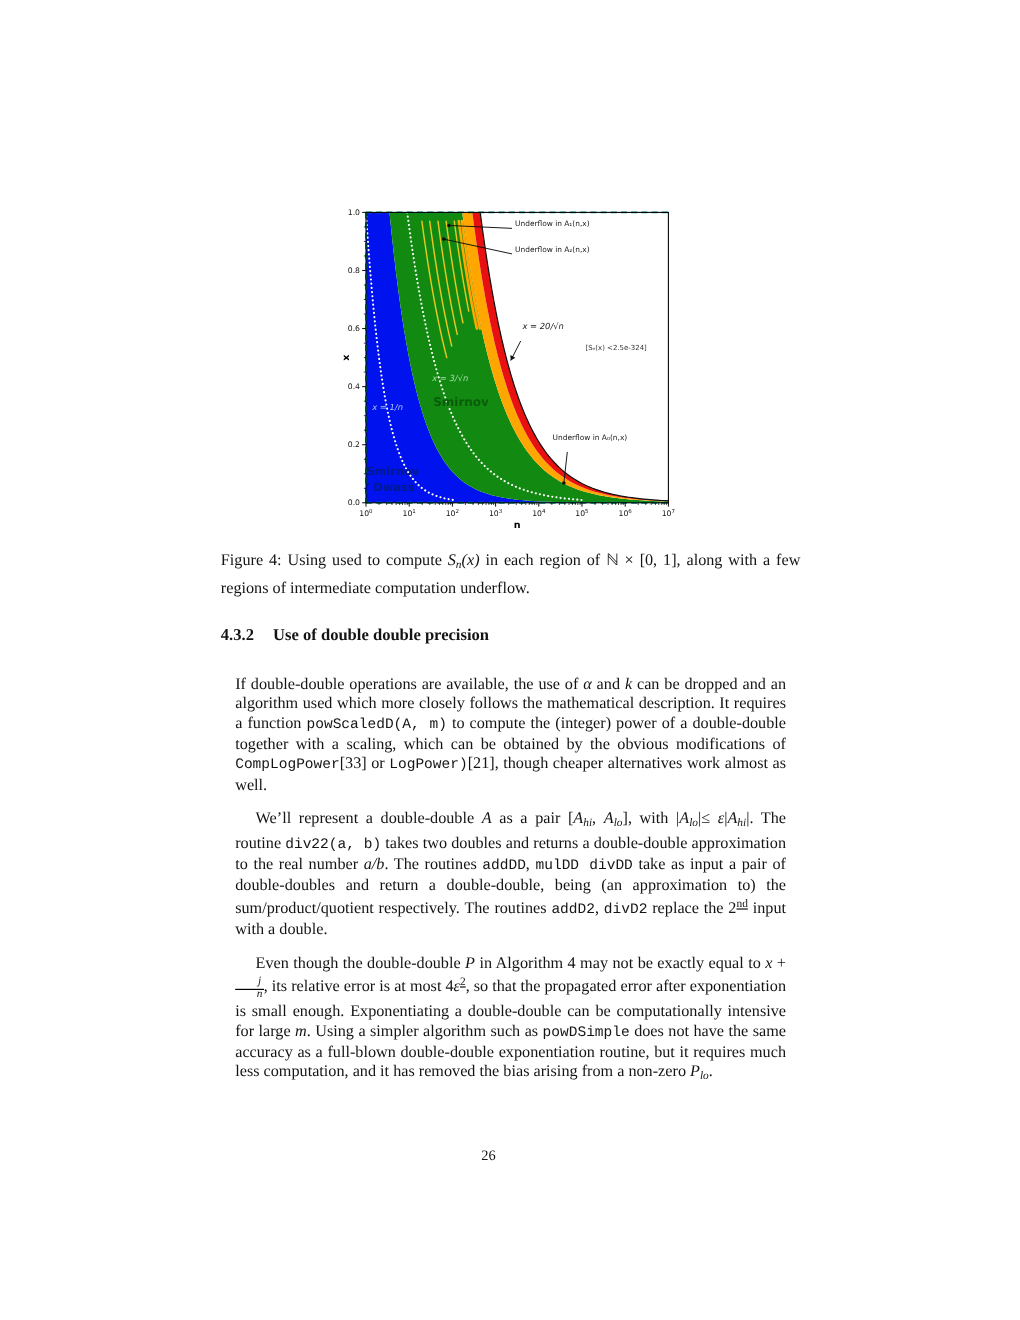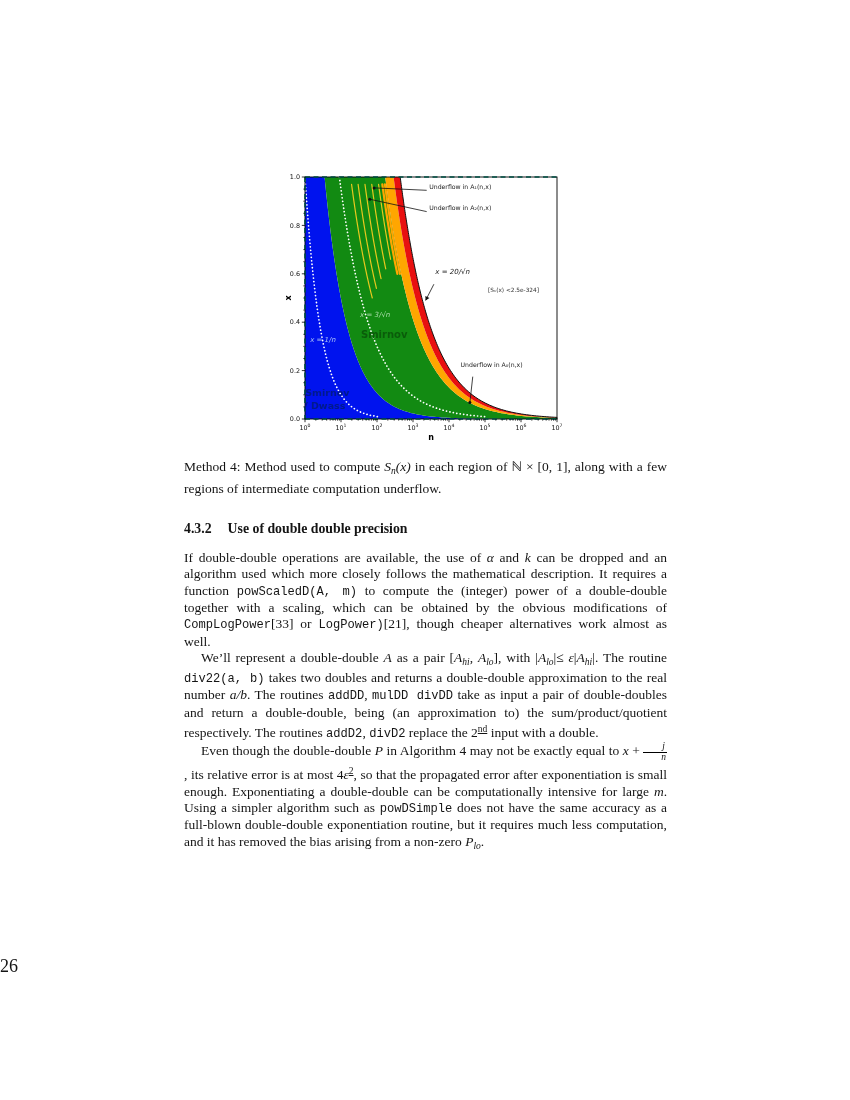--- a/index.html
+++ b/index.html
@@ -5,31 +5,31 @@
   html,body{margin:0;padding:0;background:#fff;}
   .page{position:relative;width:850px;height:1100px;background:#ffffff;overflow:hidden;
         font-family:"Liberation Serif",serif;color:#141414;}
   .figwrap{position:absolute;left:285px;top:166px;width:290px;height:285px;}
   .caption{position:absolute;left:184px;top:458px;width:483px;
            font-size:13.5px;line-height:17.5px;text-align:justify;}
   .heading{position:absolute;left:184px;top:521px;font-size:13.8px;font-weight:bold;}
   .heading .num{margin-right:16px;}
   .bodytext{position:absolute;left:184px;top:550px;width:483px;
             font-size:13.5px;line-height:16.35px;text-align:justify;}
-  .bodytext p{margin:0;padding:0;}
+  .bodytext p{margin:12px;padding:0;}
   .bodytext p.indent{text-indent:17px;}
   .code{font-family:"Liberation Mono","DejaVu Sans Mono",monospace;font-size:12.1px;}
   .i{font-style:italic;}
   .sub{font-style:italic;font-size:9.5px;vertical-align:-2.5px;}
   .sup{font-size:9.5px;vertical-align:5px;text-decoration:underline;}
   .frac{display:inline-block;text-align:center;font-style:italic;font-size:9.5px;
         line-height:1.05;vertical-align:-5px;}
   .frac .fnum{display:block;padding:0 1px;}
   .frac .fden{display:block;border-top:0.8px solid #000;padding:0 1px;}
-  .pagenum{position:absolute;top:956px;left:0;width:814px;text-align:left;font-size:18px;}
+  .pagenum{position:absolute;top:956px;left:0;width:814px;text-align:center;font-size:12px;}
 </style>
 </head>
 <body>
 
 <div class="page">
 
   <div class="figwrap">
     <svg id="figsvg" width="290" height="285" viewBox="0 0 290 285">
         <polygon points="39.586449596609924,11 39.77284929717314,12.915833333333337 39.96074241205187,14.831666666666674 40.15015306480066,16.747500000000013 40.341105968248826,18.663333333333323 40.533626443850636,20.57916666666666 40.72774044183645,22.494999999999997 40.92347456220471,24.410833333333336 41.120856076597384,26.32666666666667 41.31991295110382,28.242500000000007 41.52067387004067,30.158333333333317 41.72316826075856,32.074166666666656 41.92742631952895,33.989999999999995 42.13347903856834,35.905833333333334 42.34135823426029,37.82166666666667 42.551096576639345,39.737500000000004 42.76272762020544,41.65333333333334 42.976285836141294,43.56916666666665 43.191806646010285,45.48499999999999 43.40932645701709,47.400833333333324 43.62888269891897,49.31666666666666 43.85051386268123,51.2325 44.0742595409768,53.14833333333331 44.300160470636314,55.06416666666668 44.52825857716283,56.97999999999999 44.75859702143259,58.89583333333332 44.99122024871204,60.81166666666666 45.22617404013036,62.7275 45.46350556675662,64.64333333333335 45.7032634464413,66.55916666666664 45.945497803593454,68.475 46.1902603320775,70.39083333333332 46.4376043614269,72.30666666666666 46.687584926587085,74.2225 46.94025884141547,76.1383333333333 47.19568477618445,78.05416666666667 47.45392333935157,79.96999999999998 47.71503716388216,81.88583333333332 47.97909099843184,83.80166666666665 48.246151803721176,85.71749999999999 48.51628885446096,87.63333333333333 48.78957384721684,89.54916666666664 49.06608101463283,91.465 49.34588724646943,93.38083333333331 49.62907221794987,95.29666666666665 49.91571852595056,97.21249999999999 50.20591183361812,99.12833333333333 50.49974102404653,101.04416666666667 50.797298363704215,102.95999999999998 51.0986796763628,104.87583333333333 51.403984528348005,106.79166666666664 51.713316426008724,108.70749999999998 52.02678302638426,110.62333333333332 52.344496362142614,112.53916666666663 52.66657308196594,114.455 52.99313470767372,116.37083333333331 53.324307909502195,118.28666666666665 53.66022480110032,120.20249999999999 54.00102325596172,122.11833333333333 54.34684724718934,124.03416666666666 54.697847212688245,125.94999999999997 55.05418044810524,127.86583333333333 55.41601153008373,129.78166666666664 55.78351277268503,131.6975 56.15686472014399,133.61333333333332 56.536256679486605,135.52916666666664 56.9218872969426,137.445 57.313965182546895,139.36083333333332 57.71270958784646,141.27666666666664 58.1183511422248,143.19249999999997 58.531132654035325,145.10833333333332 58.95130998351157,147.02416666666664 59.37915299531225,148.94 59.8149465995815,150.85583333333332 60.25899189158172,152.77166666666665 60.711607401315646,154.68749999999997 61.17313046612724,156.6033333333333 61.64391874109661,158.51916666666665 62.124351864169554,160.43499999999997 62.61483329544229,162.35083333333333 63.11579235292754,164.26666666666665 63.62768647053928,166.18249999999998 64.15100370805557,168.0983333333333 64.68626554757407,170.01416666666665 65.23403001662028,171.92999999999998 65.794895184793,173.84583333333333 66.36950308887603,175.76166666666666 66.95854415100511,177.67749999999998 67.56276216613264,179.5933333333333 68.18295994915104,181.50916666666663 68.82000574922486,183.42499999999998 69.47484055991107,185.3408333333333 70.14848647951295,187.25666666666666 70.84205630809947,189.17249999999996 71.55676460741358,191.0883333333333 72.29394049969497,193.00416666666663 73.05504254418318,194.92 73.84167610965528,196.8358333333333 74.65561376305163,198.75166666666664 75.49881932521993,200.6675 76.37347641489163,202.5833333333333 77.28202252484971,204.49916666666664 78.22718996900585,206.41499999999996 79.21205543299088,208.33083333333332 80.24010039302908,210.24666666666664 81.31528539544453,212.1625 82.44214219676186,214.0783333333333 83.62588917942381,215.99416666666664 84.87257747592126,217.90999999999997 86.18927815973801,219.8258333333333 87.5843251819859,221.74166666666665 89.06763524379764,223.65749999999997 90.65113583118988,225.5733333333333 92.34934850554244,227.48916666666662 94.18020034888889,229.40499999999997 96.16617981359391,231.3208333333333 98.33602879578692,233.23666666666665 100.72730026549905,235.15249999999997 103.3903739534978,237.06833333333333 106.39505743531545,238.98416666666662 109.84206936246484,240.89999999999995 111.72928837417214,241.8355619014539 113.61650738587943,242.6987869374985 115.50372639758666,243.49526813419564 117.39094540929393,244.2301660694999 119.27816442100116,244.9082423097853 121.1653834327084,245.5338902610879 123.05260244441567,246.11116363495563 124.93982145612291,246.6438027133429 126.82704046783019,247.1352585827248 128.71425947953742,247.5887154944505 130.60147849124465,248.00711149621247 132.4886975029519,248.39315746830758 134.37591651465917,248.74935468803062 136.26313552636645,249.07801103600352 138.15035453807366,249.38125594944466 140.03757354978092,249.66105421926386 141.92479256148818,249.91921872037764 143.8120115731954,250.15742215772698 145.6992305849027,250.37720790410282 147.58644959660992,250.57999999999998 149.47366860831715,250.7671123802908 151.3608876200244,250.9397573874997 153.24810663173167,251.09905362683912 155.13532564343893,251.24603321389998 157.0225446551462,251.38164846195707 158.90976366685342,251.50677805221758 160.79698267856068,251.62223272699114 162.68420169026794,251.7287605426686 164.5714207019752,251.82705171654496 166.45863971368243,251.9177430988901 168.3458587253897,252.0014222992425 170.2330777370969,252.0786314936615 172.12029674880418,252.14987093760612 174.00751576051147,252.2156022072007 175.8947347722187,252.27625118988894 177.78195378392593,252.33221084385278 179.66917279563316,252.38384374407553 181.55639180734047,252.4314844315454 183.4436108190477,252.47544158082056 185.33082983075494,252.516 187.21804884246217,252.55342247605816 189.1052678541694,252.58795147749993 190.9924868658767,252.6198107253678 192.87970587758394,252.64920664278 194.7669248892912,252.67632969239142 196.65414390099846,252.70135561044353 198.54136291270567,252.72444654539822 200.42858192441298,252.7457521085337 202.3158009361202,252.765410343309 204.20301994782744,252.783548619778 206.09023895953467,252.8002844598485 207.97745797124193,252.8157262987323 209.86467698294922,252.82997418752123 211.75189599465645,252.84312044144013 213.63911500636368,252.8552502379778 215.52633401807094,252.86644216877056 217.41355302977817,252.8767687488151 219.3007720414855,252.88629688630908 221.18799105319272,252.89508831616413 223.07521006489995,252.9032 272,253 20,253 20,11" fill="#0013ee"></polygon>
         <polygon points="100.20392136609225,11 100.45245430017653,12.915833333333337 100.70297845334817,14.831666666666674 100.95552599034657,16.747500000000013 101.21012986161078,18.663333333333323 101.46682382907986,20.57916666666666 101.72564249306095,22.494999999999997 101.98662132021862,24.410833333333336 102.24979667274218,26.32666666666667 102.51520583875076,28.242500000000007 102.7828870639999,30.158333333333317 103.05287958495708,32.074166666666656 103.3252236633176,33.989999999999995 103.59996062203679,35.905833333333334 103.8771328829594,37.82166666666667 104.15678400613147,39.737500000000004 104.43895873088626,41.65333333333334 104.72370301880073,43.56916666666665 105.01106409862606,45.48499999999999 105.3010905133018,47.400833333333324 105.59383216917097,49.31666666666666 105.88934038752065,51.2325 106.1876679585814,53.14833333333331 106.48886919812743,55.06416666666668 106.79300000682947,56.97999999999999 107.10011793252248,58.89583333333332 107.41028223556172,60.81166666666666 107.72355395745282,62.7275 108.0399959929545,64.64333333333335 108.3596731658674,66.55916666666664 108.68265230873696,68.475 109.00900234671566,70.39083333333332 109.33879438584822,72.30666666666666 109.6721018060618,74.2225 110.00900035916631,76.1383333333333 110.3495682721916,78.05416666666667 110.69388635641444,79.96999999999998 111.04203812245522,81.88583333333332 111.3941099018548,83.80166666666665 111.7501909755739,85.71749999999999 112.11037370989364,87.63333333333333 112.4747537002348,89.54916666666664 112.84342992345611,91.465 113.21650489923825,93.38083333333331 113.59408486121217,95.29666666666665 113.97627993854643,97.21249999999999 114.36320434876984,99.12833333333333 114.75497660267438,101.04416666666667 115.15171972221796,102.95999999999998 115.5535614724294,104.87583333333333 115.96063460840968,106.79166666666664 116.37307713862398,108.70749999999998 116.79103260579136,110.62333333333332 117.2146503868025,112.53916666666663 117.6440860132336,114.455 118.0795015141773,116.37083333333331 118.52106578328194,118.28666666666665 118.96895497207944,120.20249999999999 119.42335291189464,122.11833333333333 119.8844515668648,124.03416666666666 120.35245152086334,125.94999999999997 120.82756250141934,127.86583333333333 121.3100039440573,129.78166666666664 121.80000560085905,131.6975 122.297808197471,133.61333333333332 122.80366414326114,135.52916666666664 123.31783829986917,137.445 123.8406088140082,139.36083333333332 124.37226802107429,141.27666666666664 124.91312342691208,143.19249999999997 125.46349877599279,145.10833333333332 126.02373521529444,147.02416666666664 126.59419256436202,148.94 127.17525070338768,150.85583333333332 127.76731109272131,152.77166666666665 128.37079843903322,154.68749999999997 128.98616252544866,156.6033333333333 129.61388022540783,158.51916666666665 130.25445772283842,160.43499999999997 130.9084329645354,162.35083333333333 131.57637837451574,164.26666666666665 132.25890386466472,166.18249999999998 132.9566601813531,168.0983333333333 133.67034263404446,170.01416666666665 134.40069525943937,171.92999999999998 135.14851548366968,173.84583333333333 135.91465935578037,175.76166666666666 136.70004743861915,177.67749999999998 137.5056714587892,179.5933333333333 138.3326018361471,181.50916666666663 139.18199623624548,183.42499999999998 140.05510931716043,185.3408333333333 140.9533038766296,187.25666666666666 141.8780636480783,189.17249999999996 142.83100804716378,191.0883333333333 143.8139092368723,193.00416666666663 144.8287119628566,194.92 145.87755671681938,196.8358333333333 146.96280692134786,198.75166666666664 148.0870810042389,200.6675 149.2532904571345,202.5833333333333 150.46468527041196,204.49916666666664 151.7249085292868,206.41499999999996 153.03806248126685,208.33083333333332 154.40878909465113,210.24666666666664 155.84236909787174,212.1625 157.34484483296148,214.0783333333333 158.92317414317742,215.99416666666664 160.585425205174,217.90999999999997 162.3410261169297,219.8258333333333 164.2010888132602,221.74166666666665 166.17883556234253,223.65749999999997 168.29016967886554,225.5733333333333 170.5544532446689,227.48916666666662 172.99558903579754,229.40499999999997 175.64356165540423,231.3208333333333 178.53669363166156,233.23666666666665 181.72505559127777,235.15249999999997 185.27582050860937,237.06833333333333 189.28206515103298,238.98416666666662 193.87808105389877,240.89999999999995 196.39437306950853,241.8355619014539 198.9106650851182,242.6987869374985 201.4269571007279,243.49526813419564 203.94324911633754,244.2301660694999 206.45954113194725,244.9082423097853 208.97583314755687,245.5338902610879 211.49212516316658,246.11116363495563 214.00841717877623,246.6438027133429 216.52470919438588,247.1352585827248 219.04100120999556,247.5887154944505 221.5572932256052,248.00711149621247 224.07358524121491,248.39315746830758 226.58987725682456,248.74935468803062 229.10616927243424,249.07801103600352 231.62246128804392,249.38125594944466 234.13875330365357,249.66105421926386 236.65504531926325,249.91921872037764 239.1713373348729,250.15742215772698 241.68762935048258,250.37720790410282 244.20392136609226,250.57999999999998 246.72021338170188,250.7671123802908 249.23650539731156,250.9397573874997 251.7527974129213,251.09905362683912 254.2690894285309,251.24603321389998 256.7853814441406,251.38164846195707 259.3016734597502,251.50677805221758 261.8179654753599,251.62223272699114 264.3342574909696,251.7287605426686 266.8505495065792,251.82705171654496 269.3668415221889,251.9177430988901 271.8831335377986,252.0014222992425 272,252.0786314936615 272,252.14987093760612 272,252.2156022072007 272,252.27625118988894 272,252.33221084385278 272,252.38384374407553 272,252.4314844315454 272,252.47544158082056 272,252.516 272,252.55342247605816 272,252.58795147749993 272,252.6198107253678 272,252.64920664278 272,252.67632969239142 272,252.70135561044353 272,252.72444654539822 272,252.7457521085337 272,252.765410343309 272,252.783548619778 272,252.8002844598485 272,252.8157262987323 272,252.82997418752123 272,252.84312044144013 272,252.8552502379778 272,252.86644216877056 272,252.8767687488151 272,252.88629688630908 272,252.89508831616413 272,252.9032 272,253 223.07521006489995,253 223.07521006489995,252.9032 221.18799105319272,252.89508831616413 219.3007720414855,252.88629688630908 217.41355302977817,252.8767687488151 215.52633401807094,252.86644216877056 213.63911500636368,252.8552502379778 211.75189599465645,252.84312044144013 209.86467698294922,252.82997418752123 207.97745797124193,252.8157262987323 206.09023895953467,252.8002844598485 204.20301994782744,252.783548619778 202.3158009361202,252.765410343309 200.42858192441298,252.7457521085337 198.54136291270567,252.72444654539822 196.65414390099846,252.70135561044353 194.7669248892912,252.67632969239142 192.87970587758394,252.64920664278 190.9924868658767,252.6198107253678 189.1052678541694,252.58795147749993 187.21804884246217,252.55342247605816 185.33082983075494,252.516 183.4436108190477,252.47544158082056 181.55639180734047,252.4314844315454 179.66917279563316,252.38384374407553 177.78195378392593,252.33221084385278 175.8947347722187,252.27625118988894 174.00751576051147,252.2156022072007 172.12029674880418,252.14987093760612 170.2330777370969,252.0786314936615 168.3458587253897,252.0014222992425 166.45863971368243,251.9177430988901 164.5714207019752,251.82705171654496 162.68420169026794,251.7287605426686 160.79698267856068,251.62223272699114 158.90976366685342,251.50677805221758 157.0225446551462,251.38164846195707 155.13532564343893,251.24603321389998 153.24810663173167,251.09905362683912 151.3608876200244,250.9397573874997 149.47366860831715,250.7671123802908 147.58644959660992,250.57999999999998 145.6992305849027,250.37720790410282 143.8120115731954,250.15742215772698 141.92479256148818,249.91921872037764 140.03757354978092,249.66105421926386 138.15035453807366,249.38125594944466 136.26313552636645,249.07801103600352 134.37591651465917,248.74935468803062 132.4886975029519,248.39315746830758 130.60147849124465,248.00711149621247 128.71425947953742,247.5887154944505 126.82704046783019,247.1352585827248 124.93982145612291,246.6438027133429 123.05260244441567,246.11116363495563 121.1653834327084,245.5338902610879 119.27816442100116,244.9082423097853 117.39094540929393,244.2301660694999 115.50372639758666,243.49526813419564 113.61650738587943,242.6987869374985 111.72928837417214,241.8355619014539 109.84206936246484,240.89999999999995 106.39505743531545,238.98416666666662 103.3903739534978,237.06833333333333 100.72730026549905,235.15249999999997 98.33602879578692,233.23666666666665 96.16617981359391,231.3208333333333 94.18020034888889,229.40499999999997 92.34934850554244,227.48916666666662 90.65113583118988,225.5733333333333 89.06763524379764,223.65749999999997 87.5843251819859,221.74166666666665 86.18927815973801,219.8258333333333 84.87257747592126,217.90999999999997 83.62588917942381,215.99416666666664 82.44214219676186,214.0783333333333 81.31528539544453,212.1625 80.24010039302908,210.24666666666664 79.21205543299088,208.33083333333332 78.22718996900585,206.41499999999996 77.28202252484971,204.49916666666664 76.37347641489163,202.5833333333333 75.49881932521993,200.6675 74.65561376305163,198.75166666666664 73.84167610965528,196.8358333333333 73.05504254418318,194.92 72.29394049969497,193.00416666666663 71.55676460741358,191.0883333333333 70.84205630809947,189.17249999999996 70.14848647951295,187.25666666666666 69.47484055991107,185.3408333333333 68.82000574922486,183.42499999999998 68.18295994915104,181.50916666666663 67.56276216613264,179.5933333333333 66.95854415100511,177.67749999999998 66.36950308887603,175.76166666666666 65.794895184793,173.84583333333333 65.23403001662028,171.92999999999998 64.68626554757407,170.01416666666665 64.15100370805557,168.0983333333333 63.62768647053928,166.18249999999998 63.11579235292754,164.26666666666665 62.61483329544229,162.35083333333333 62.124351864169554,160.43499999999997 61.64391874109661,158.51916666666665 61.17313046612724,156.6033333333333 60.711607401315646,154.68749999999997 60.25899189158172,152.77166666666665 59.8149465995815,150.85583333333332 59.37915299531225,148.94 58.95130998351157,147.02416666666664 58.531132654035325,145.10833333333332 58.1183511422248,143.19249999999997 57.71270958784646,141.27666666666664 57.313965182546895,139.36083333333332 56.9218872969426,137.445 56.536256679486605,135.52916666666664 56.15686472014399,133.61333333333332 55.78351277268503,131.6975 55.41601153008373,129.78166666666664 55.05418044810524,127.86583333333333 54.697847212688245,125.94999999999997 54.34684724718934,124.03416666666666 54.00102325596172,122.11833333333333 53.66022480110032,120.20249999999999 53.324307909502195,118.28666666666665 52.99313470767372,116.37083333333331 52.66657308196594,114.455 52.344496362142614,112.53916666666663 52.02678302638426,110.62333333333332 51.713316426008724,108.70749999999998 51.403984528348005,106.79166666666664 51.0986796763628,104.87583333333333 50.797298363704215,102.95999999999998 50.49974102404653,101.04416666666667 50.20591183361812,99.12833333333333 49.91571852595056,97.21249999999999 49.62907221794987,95.29666666666665 49.34588724646943,93.38083333333331 49.06608101463283,91.465 48.78957384721684,89.54916666666664 48.51628885446096,87.63333333333333 48.246151803721176,85.71749999999999 47.97909099843184,83.80166666666665 47.71503716388216,81.88583333333332 47.45392333935157,79.96999999999998 47.19568477618445,78.05416666666667 46.94025884141547,76.1383333333333 46.687584926587085,74.2225 46.4376043614269,72.30666666666666 46.1902603320775,70.39083333333332 45.945497803593454,68.475 45.7032634464413,66.55916666666664 45.46350556675662,64.64333333333335 45.22617404013036,62.7275 44.99122024871204,60.81166666666666 44.75859702143259,58.89583333333332 44.52825857716283,56.97999999999999 44.300160470636314,55.06416666666668 44.0742595409768,53.14833333333331 43.85051386268123,51.2325 43.62888269891897,49.31666666666666 43.40932645701709,47.400833333333324 43.191806646010285,45.48499999999999 42.976285836141294,43.56916666666665 42.76272762020544,41.65333333333334 42.551096576639345,39.737500000000004 42.34135823426029,37.82166666666667 42.13347903856834,35.905833333333334 41.92742631952895,33.989999999999995 41.72316826075856,32.074166666666656 41.52067387004067,30.158333333333317 41.31991295110382,28.242500000000007 41.120856076597384,26.32666666666667 40.92347456220471,24.410833333333336 40.72774044183645,22.494999999999997 40.533626443850636,20.57916666666666 40.341105968248826,18.663333333333323 40.15015306480066,16.747500000000013 39.96074241205187,14.831666666666674 39.77284929717314,12.915833333333337 39.586449596609924,11" fill="#128a12"></polygon>
@@ -164,21 +164,21 @@
         <text x="202.88000000000002" y="125.94999999999999" text-anchor="start" font-size="5.8" fill="#333" font-family="DejaVu Sans, sans-serif">[Sₙ(x) &lt;2.5e-324]</text>
         <text x="175.52" y="200.97" text-anchor="start" font-size="6.2" fill="#222" font-family="DejaVu Sans, sans-serif">Underflow in A₀(n,x)</text>
         <text x="99.20000000000002" y="171.93" text-anchor="middle" font-size="10" fill="#0a5c0a" font-family="DejaVu Sans, sans-serif" font-weight="bold">Smirnov</text>
         <text x="90.2" y="151.36" text-anchor="middle" font-size="7" fill="#a8dca8" font-family="DejaVu Sans, sans-serif" font-style="italic">x = 3/√n</text>
         <text x="38" y="175.55999999999997" text-anchor="middle" font-size="7" fill="#a9c0f5" font-family="DejaVu Sans, sans-serif" font-style="italic">x = 1/n</text>
         <text x="42.32" y="230.01000000000002" text-anchor="middle" font-size="9.5" fill="#001a8c" font-family="DejaVu Sans, sans-serif" font-weight="bold">Smirnov</text>
         <text x="39.800000000000004" y="242.83599999999998" text-anchor="middle" font-size="9.5" fill="#001a8c" font-family="DejaVu Sans, sans-serif" font-weight="bold">/ Dwass</text>
       </svg>
   </div>
 
-  <div class="caption"><span>Method 4: Method used to compute </span><span class="i">S</span><span class="sub">n</span><span class="i">(</span><span class="i">x</span><span class="i">)</span><span> in each region of ℕ × [0, 1], along with a few regions of intermediate computation underflow.</span></div>
+  <div class="caption"><span>Figure 4: Using used to compute </span><span class="i">S</span><span class="sub">n</span><span class="i">(</span><span class="i">x</span><span class="i">)</span><span> in each region of ℕ × [0, 1], along with a few regions of intermediate computation underflow.</span></div>
 
   <div class="heading">
     <span class="num">4.3.2</span><span>Use of double double precision</span>
   </div>
 
   <div class="bodytext">
     <p><span>If double-double operations are available, the use of </span><span class="i">α</span><span> and </span><span class="i">k</span><span> can be dropped and an algorithm used which more closely follows the mathematical description. It requires a function </span><span class="code">powScaledD(A, m)</span><span> to compute the (integer) power of a double-double together with a scaling, which can be obtained by the obvious modifications of </span><span class="code">CompLogPower</span><span>[33] or </span><span class="code">LogPower)</span><span>[21], though cheaper alternatives work almost as well.</span></p>
     <p class="indent"><span>We’ll represent a double-double </span><span class="i">A</span><span> as a pair [</span><span class="i">A</span><span class="sub">hi</span><span>, </span><span class="i">A</span><span class="sub">lo</span><span>], with |</span><span class="i">A</span><span class="sub">lo</span><span>|≤ </span><span class="i">ε</span><span>|</span><span class="i">A</span><span class="sub">hi</span><span>|. The routine </span><span class="code">div22(a, b)</span><span> takes two doubles and returns a double-double approximation to the real number </span><span class="i">a/b</span><span>. The routines </span><span class="code">addDD</span><span>, </span><span class="code">mulDD divDD</span><span> take as input a pair of double-doubles and return a double-double, being (an approximation to) the sum/product/quotient respectively. The routines </span><span class="code">addD2</span><span>, </span><span class="code">divD2</span><span> replace the 2</span><span class="sup">nd</span><span> input with a double.</span></p>
     <p class="indent"><span>Even though the double-double </span><span class="i">P</span><span> in Algorithm 4 may not be exactly equal to </span><span class="i">x</span><span> + </span><span class="frac"><span class="fnum">j</span><span class="fden">n</span></span><span>, its relative error is at most 4</span><span class="i">ε</span><span class="sup">2</span><span>, so that the propagated error after exponentiation is small enough. Exponentiating a double-double can be computationally intensive for large </span><span class="i">m</span><span>. Using a simpler algorithm such as </span><span class="code">powDSimple</span><span> does not have the same accuracy as a full-blown double-double exponentiation routine, but it requires much less computation, and it has removed the bias arising from a non-zero </span><span class="i">P</span><span class="sub">lo</span><span>.</span></p>
   </div>

